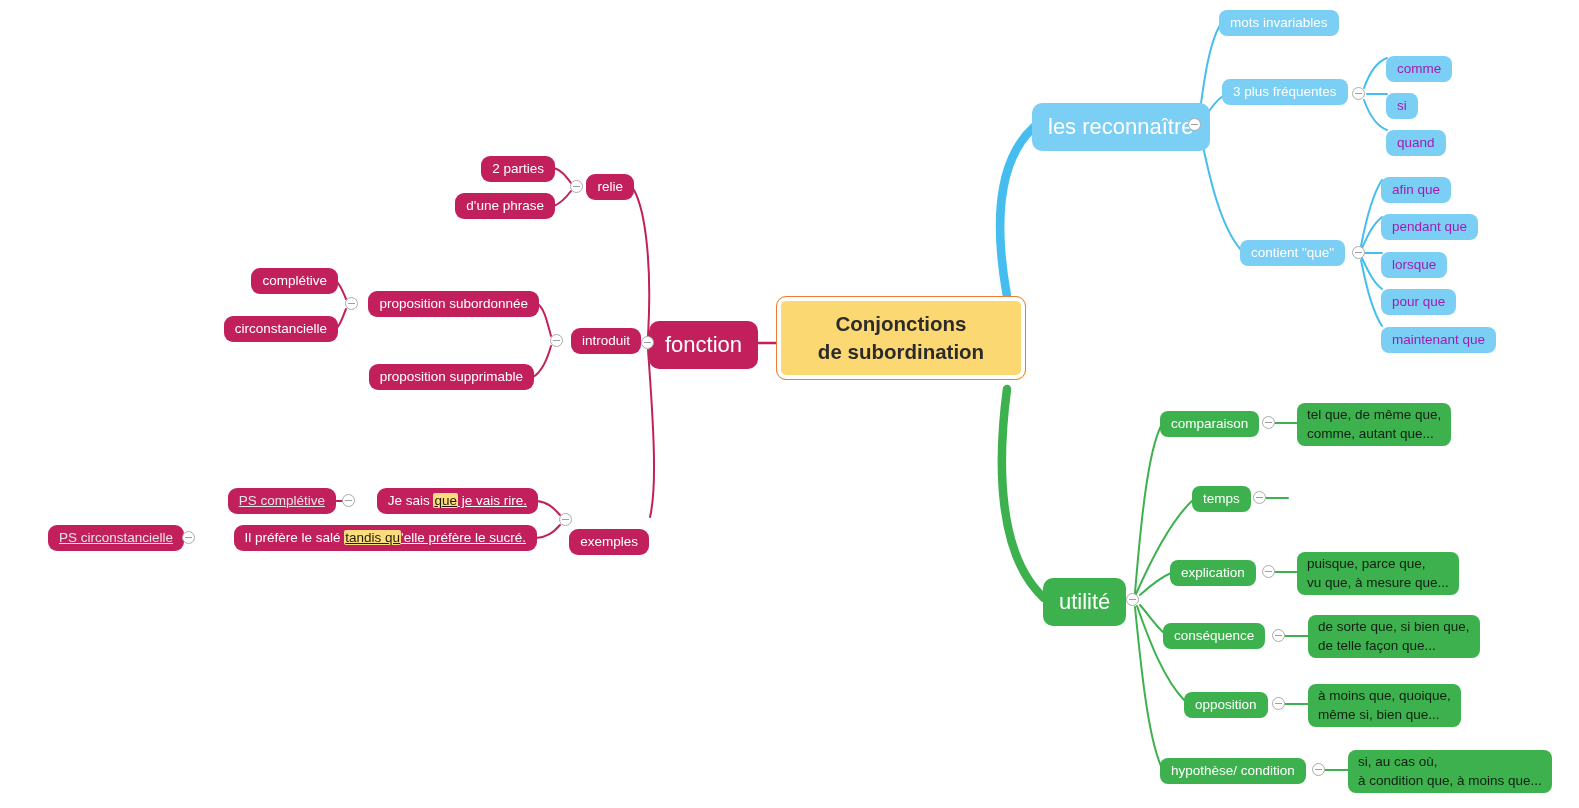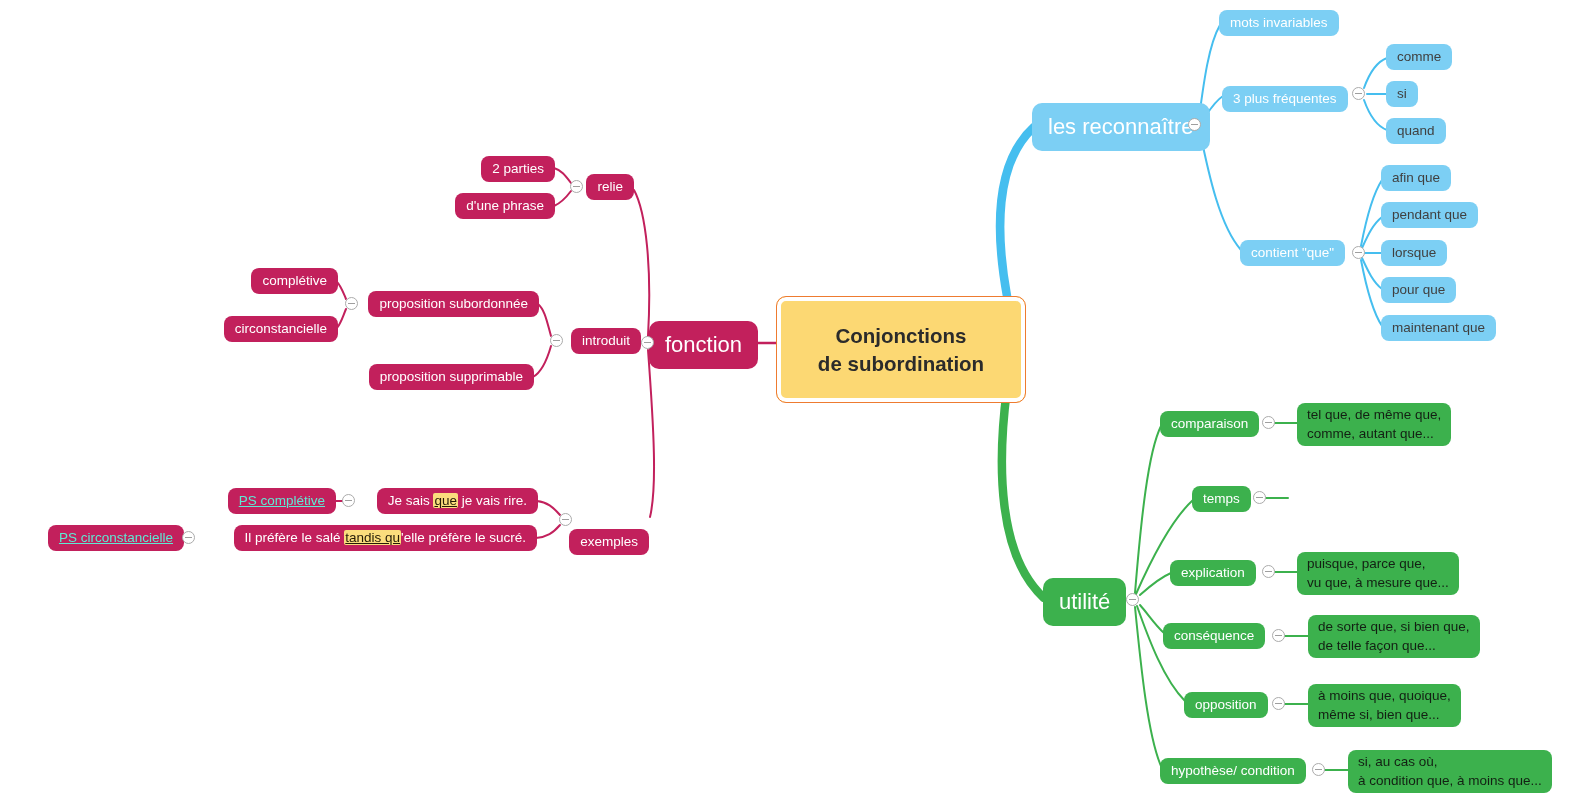--- a/index.html
+++ b/index.html
@@ -6,33 +6,33 @@
   .canvas {
     position:relative; width:1579px; height:808px; overflow:hidden;
     background:#ffffff; font-family:"Liberation Sans", sans-serif;
   }
   svg.edges { position:absolute; left:0; top:0; z-index:1; }
   .node {
     position:absolute; z-index:2; white-space:nowrap;
     border-radius:8px; padding:4px 11px;
     font-size:13.5px; line-height:1.35; box-sizing:border-box;
   }
-  .crimson { background:#C2205C; color:#ffffff; }
-  .blue    { background:#7CCFF4; color:#404040; }
+  .crimson { background:#C2205C; color:#ffffff;border-radius:9px; }
+  .blue    { background:#7CCFF4; color:#a21caf;margin-top:12px; }
   .blue-parent { background:#7CCFF4; color:#ffffff; }
   .green   { background:#3CB14D; color:#ffffff; }
   .green-leaf {
     background:#3CB14D; color:#173023;
     white-space:pre-line; padding:3px 10px; line-height:1.38;
     color:#132013;
   }
   .big { font-size:22px; padding:9px 16px; border-radius:10px; }
-  .tag { color:#5eead4; text-decoration:underline; }
+  .tag { color:#e5e5e5; text-decoration:underline; }
   .hl  { background:#FBDD7D; color:#241a06; text-decoration:underline; padding:0 1px; border-radius:2px; }
-  .sent-post { }
+  .sent-post { text-decoration:underline; }
   .center-box {
     position:absolute; z-index:2;
     background:#FCD873; border:1.6px solid #EE7B30; border-radius:10px;
     box-shadow: inset 0 0 0 4px #ffffff;
     display:flex; align-items:center; justify-content:center; text-align:center;
     font-size:20.5px; font-weight:bold; color:#2b2b2b;
     white-space:pre-line; line-height:1.35; box-sizing:border-box;
   }
   .toggle {
     position:absolute; z-index:3; width:13px; height:13px; box-sizing:border-box;
@@ -86,21 +86,21 @@
       <path d="M 1135 607 C 1141 668 1148 736 1161 766"></path>
       <path d="M 1275 423 L 1297 423"></path>
       <path d="M 1266 498 L 1288 498"></path>
       <path d="M 1275 572 L 1297 572"></path>
       <path d="M 1285 636 L 1308 636"></path>
       <path d="M 1285 704 L 1308 704"></path>
       <path d="M 1325 770 L 1348 770"></path>
     </g>
   </svg>
 
-  <div class="center-box" style="left:776px; top:296px; width:250px; height:107px;">Conjonctions
+  <div class="center-box" style="left:776px; top:296px; width:250px; height:84px;">Conjonctions
 de subordination</div>
 
   <div class="node crimson big" style="right:821px; top:321px;">fonction</div>
   <div class="node crimson" style="right:945px; top:174px;">relie</div>
   <div class="node crimson" style="right:1024px; top:156px;">2 parties</div>
   <div class="node crimson" style="right:1024px; top:193px;">d'une phrase</div>
   <div class="node crimson" style="right:938px; top:328px;">introduit</div>
   <div class="node crimson" style="right:1040px; top:291px;">proposition subordonnée</div>
   <div class="node crimson" style="right:1241px; top:268px;">complétive</div>
   <div class="node crimson" style="right:1241px; top:316px;">circonstancielle</div>
@@ -112,21 +112,21 @@
   </div>
   <div class="node crimson tag" style="right:1243px; top:488px;">PS complétive</div>
 
   <div class="node crimson" style="right:1042px; top:525px;">
     <span>Il préfère le salé </span><span class="hl">tandis qu</span><span class="sent-post">'elle préfère le sucré.</span>
   </div>
   <div class="node crimson tag" style="right:1395px; top:525px;margin-left:28px;">PS circonstancielle</div>
 
   <div class="node blue-parent big" style="left:1032px; top:103px;">les reconnaître</div>
   <div class="node blue-parent" style="left:1219px; top:10px;">mots invariables</div>
-  <div class="node blue-parent" style="left:1222px; top:86px;">3 plus fréquentes</div>
+  <div class="node blue-parent" style="left:1222px; top:79px;">3 plus fréquentes</div>
   <div class="node blue" style="left:1386px; top:44px;">comme</div>
   <div class="node blue" style="left:1386px; top:81px;">si</div>
   <div class="node blue" style="left:1386px; top:118px;">quand</div>
   <div class="node blue-parent" style="left:1240px; top:240px;">contient "que"</div>
   <div class="node blue" style="left:1381px; top:165px;">afin que</div>
   <div class="node blue" style="left:1381px; top:202px;">pendant que</div>
   <div class="node blue" style="left:1381px; top:240px;">lorsque</div>
   <div class="node blue" style="left:1381px; top:277px;">pour que</div>
   <div class="node blue" style="left:1381px; top:315px;">maintenant que</div>
 

